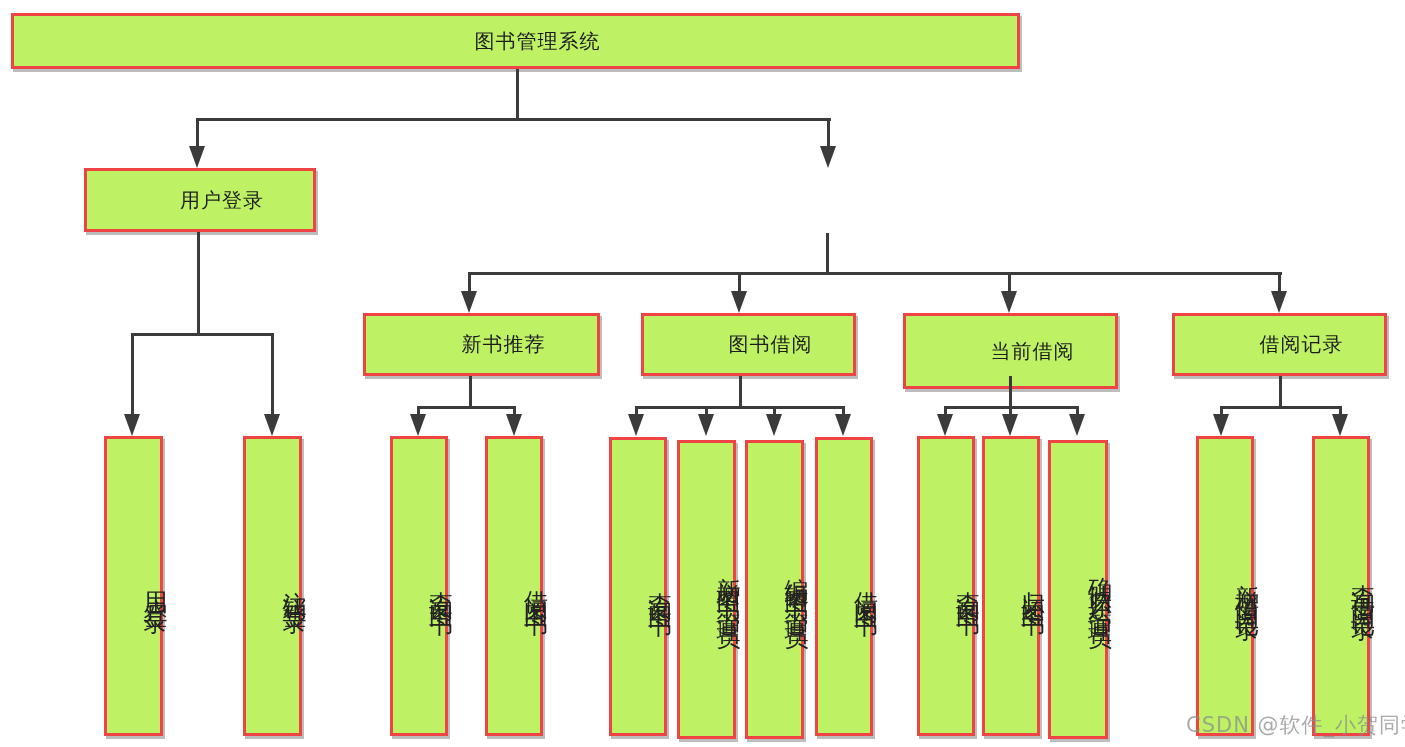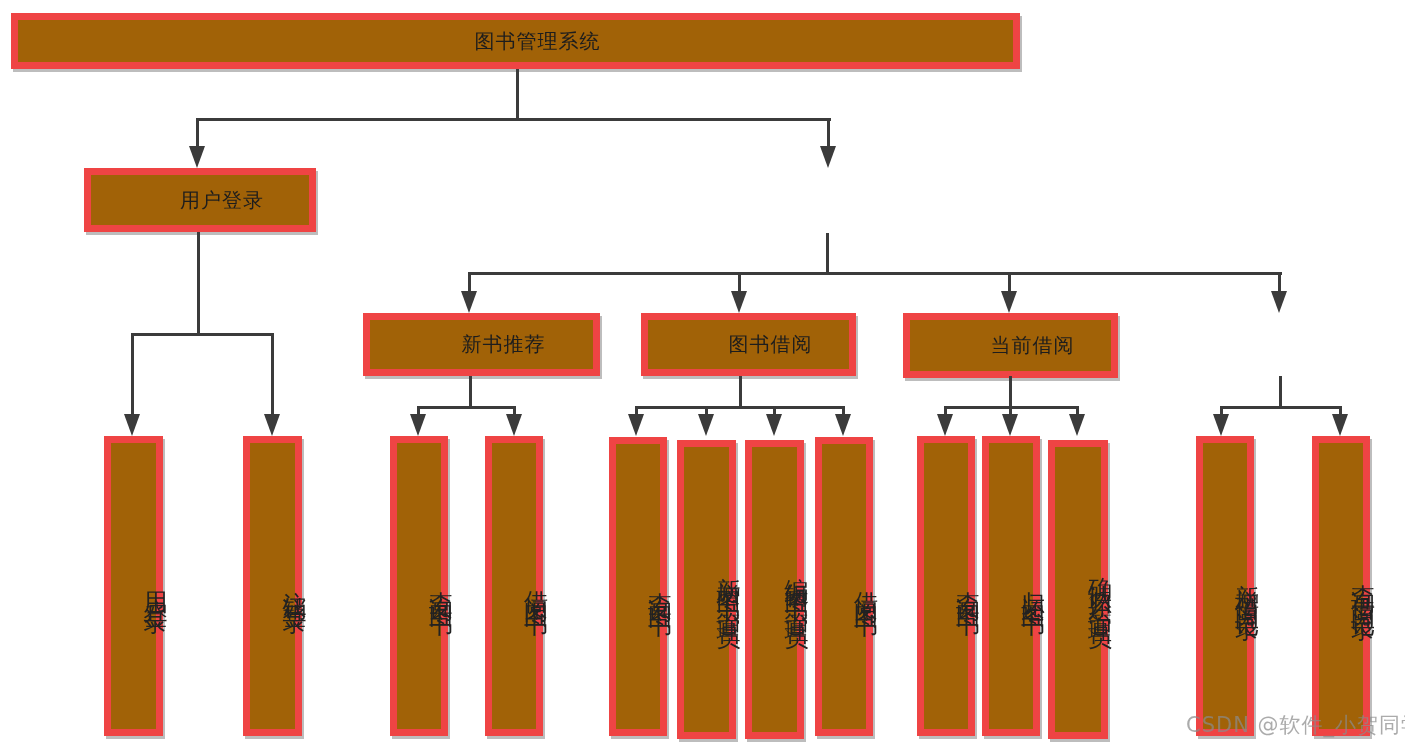--- a/index.html
+++ b/index.html
@@ -5,22 +5,22 @@
   html,body{margin:0;padding:0;background:#ffffff;}
   #stage{
     position:relative;
     width:1405px;height:747px;
     background:#ffffff;
     font-family:"DejaVu Sans","Liberation Sans",sans-serif;
     overflow:hidden;
   }
   .box{
     position:absolute;
-    background:#a16207;
-    border:7px solid #ef4444;
+    background:#bef264;
+    border:3px solid #ef4444;
     box-shadow:2px 3px 0 0 #bdbdbd;
     box-sizing:border-box;
     display:flex;align-items:center;justify-content:center;
     color:#1d1d1d;
     padding-left:44px;
   }
   .hlabel{font-size:20px;letter-spacing:1px;white-space:nowrap;}
   .leaf .vlabel{
     writing-mode:vertical-rl;
     text-orientation:mixed;
@@ -85,21 +85,22 @@
   <div class="arrow" style="left:461px;top:291px;"></div>
   <div class="line vline" style="left:738px;top:272px;height:22px;"></div>
   <div class="arrow" style="left:731px;top:291px;"></div>
   <div class="line vline" style="left:1008px;top:272px;height:22px;"></div>
   <div class="arrow" style="left:1001px;top:291px;"></div>
   <div class="line vline" style="left:1278px;top:272px;height:22px;"></div>
   <div class="arrow" style="left:1271px;top:291px;"></div>
 
   <div class="box hlabel" style="left:363px;top:313px;width:237px;height:63px;">新书推荐</div>
   <div class="box hlabel" style="left:633px;top:313px;width:215px;height:63px;margin-left:8px;">图书借阅</div>
-  <div class="box hlabel" style="left:903px;top:313px;width:215px;height:65px;">当前借阅</div>
+  <div class="box hlabel" style="left:903px;top:313px;width:215px;height:76px;">当前借阅</div>
+  <div class="box hlabel" style="left:1172px;top:313px;width:215px;height:63px;">借阅记录</div>
 
   <div class="line vline" style="left:469px;top:376px;height:32px;"></div>
   <div class="line hline" style="left:418px;top:406px;width:98px;"></div>
   <div class="line vline" style="left:417px;top:406px;height:10px;"></div>
   <div class="arrow" style="left:410px;top:414px;"></div>
   <div class="line vline" style="left:513px;top:406px;height:10px;"></div>
   <div class="arrow" style="left:506px;top:414px;"></div>
 
   <div class="box leaf" style="left:390px;top:436px;width:58px;height:300px;">
     <span class="vlabel">查询图书</span>

